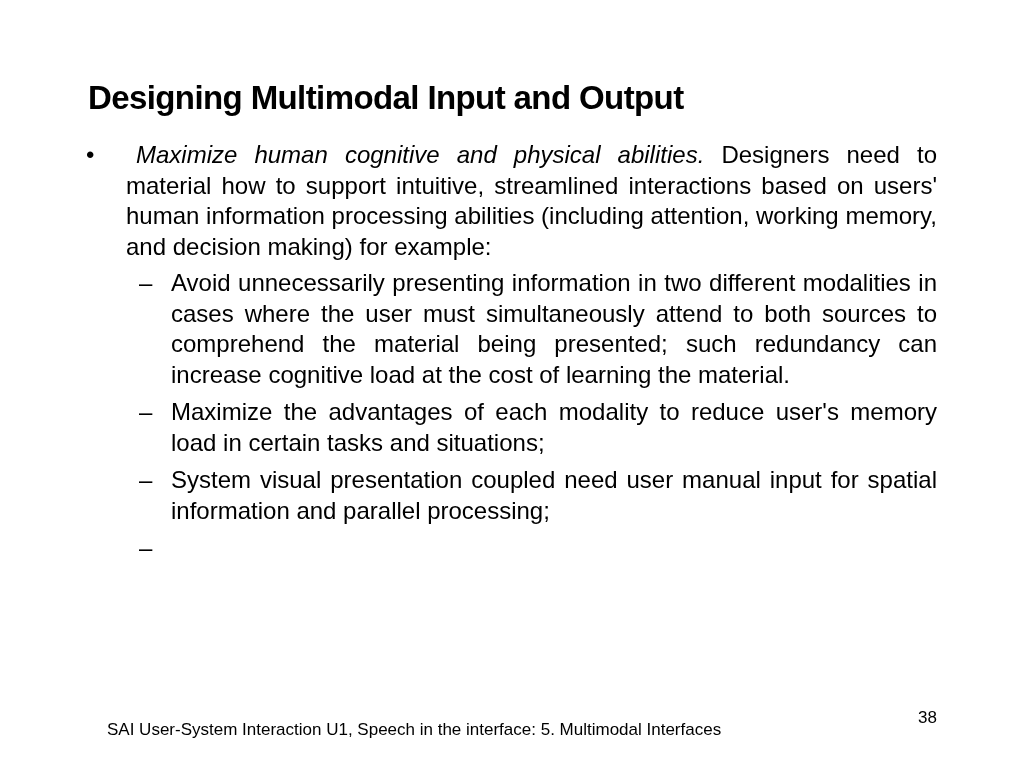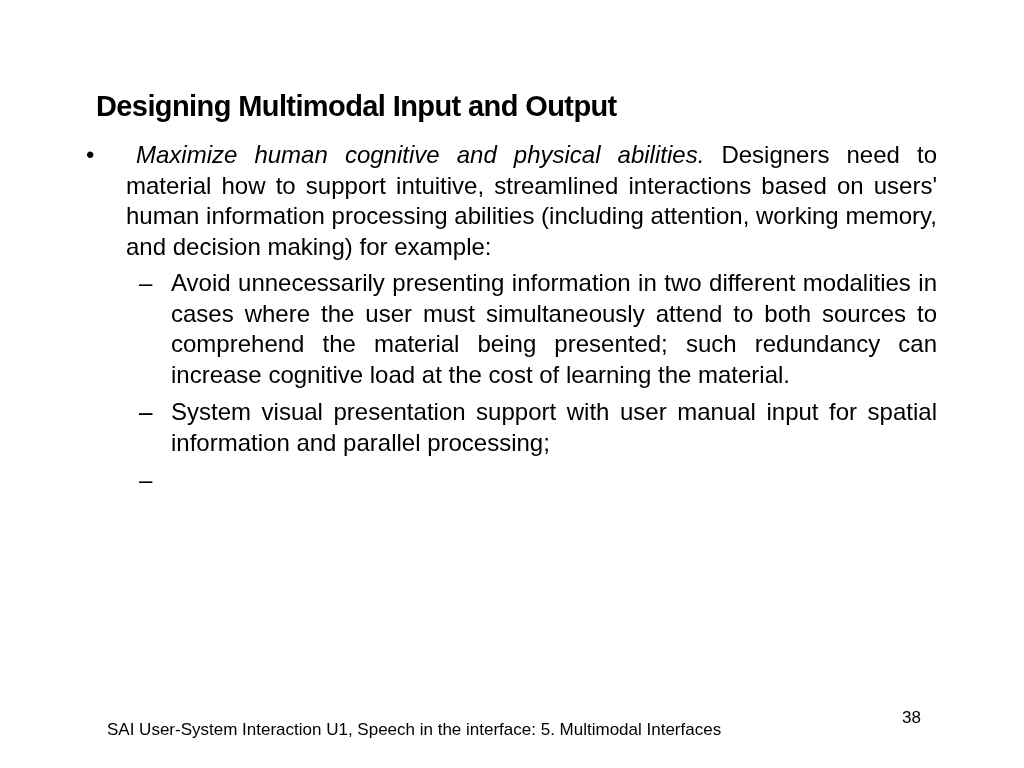--- a/index.html
+++ b/index.html
@@ -12,25 +12,25 @@
       height: 768px;
       position: relative;
       overflow: hidden;
       font-family: "Liberation Sans", sans-serif;
       color: #000000;
     }
     .slide-title {
       position: absolute;
       left: 88px;
       top: 78px;
-      font-size: 29px;
+      font-size: 33px;
       font-weight: bold;
       letter-spacing: -0.6px;
       line-height: 40px;
-      margin: 8px;
+      margin: 0;
       white-space: nowrap;
     }
     .body-area {
       position: absolute;
       left: 86px;
       top: 140px;
       width: 851px;
     }
     .bullet-l1 {
       position: relative;
@@ -77,45 +77,46 @@
       line-height: 22px;
     }
     .footer-text {
       position: absolute;
       left: 0;
       top: 12px;
       white-space: nowrap;
     }
     .page-number {
       position: absolute;
-      right: 16px;
+      right: 0;
       top: 0;
     }
   </style>
 </head>
 <body>
 
 <h1 class="slide-title">Designing Multimodal Input and Output</h1>
 
 <div class="body-area">
   <div class="bullet-l1">
     <span class="marker">•</span>
     <span class="lead">Maximize human cognitive and physical abilities.</span><span> Designers need to material how to support intuitive, streamlined interactions based on users' human information processing abilities (including attention, working memory, and decision making) for example:</span>
   </div>
   <ul class="sub-list">
     <li class="bullet-l2">
       <span class="marker">–</span>
       <span>Avoid unnecessarily presenting information in two different modalities in cases where the user must simultaneously attend to both sources to comprehend the material being presented; such redundancy can increase cognitive load at the cost of learning the material.</span>
     </li>
     <li class="bullet-l2">
       <span class="marker">–</span>
+      <span>Maximize the advantages of each modality to reduce user's memory load in certain tasks and situations;</span>
     </li>
     <li class="bullet-l2">
       <span class="marker">–</span>
-      <span>System visual presentation support with user manual input for spatial information and parallel processing;</span>
+      <span>System visual presentation coupled need user manual input for spatial information and parallel processing;</span>
     </li>
     <li class="bullet-l2">
       <span class="marker">–</span>
     </li>
   </ul>
 </div>
 
 <div class="footer">
   <span class="footer-text">SAI User-System Interaction U1, Speech in the interface: 5. Multimodal Interfaces</span>
   <span class="page-number">38</span>

